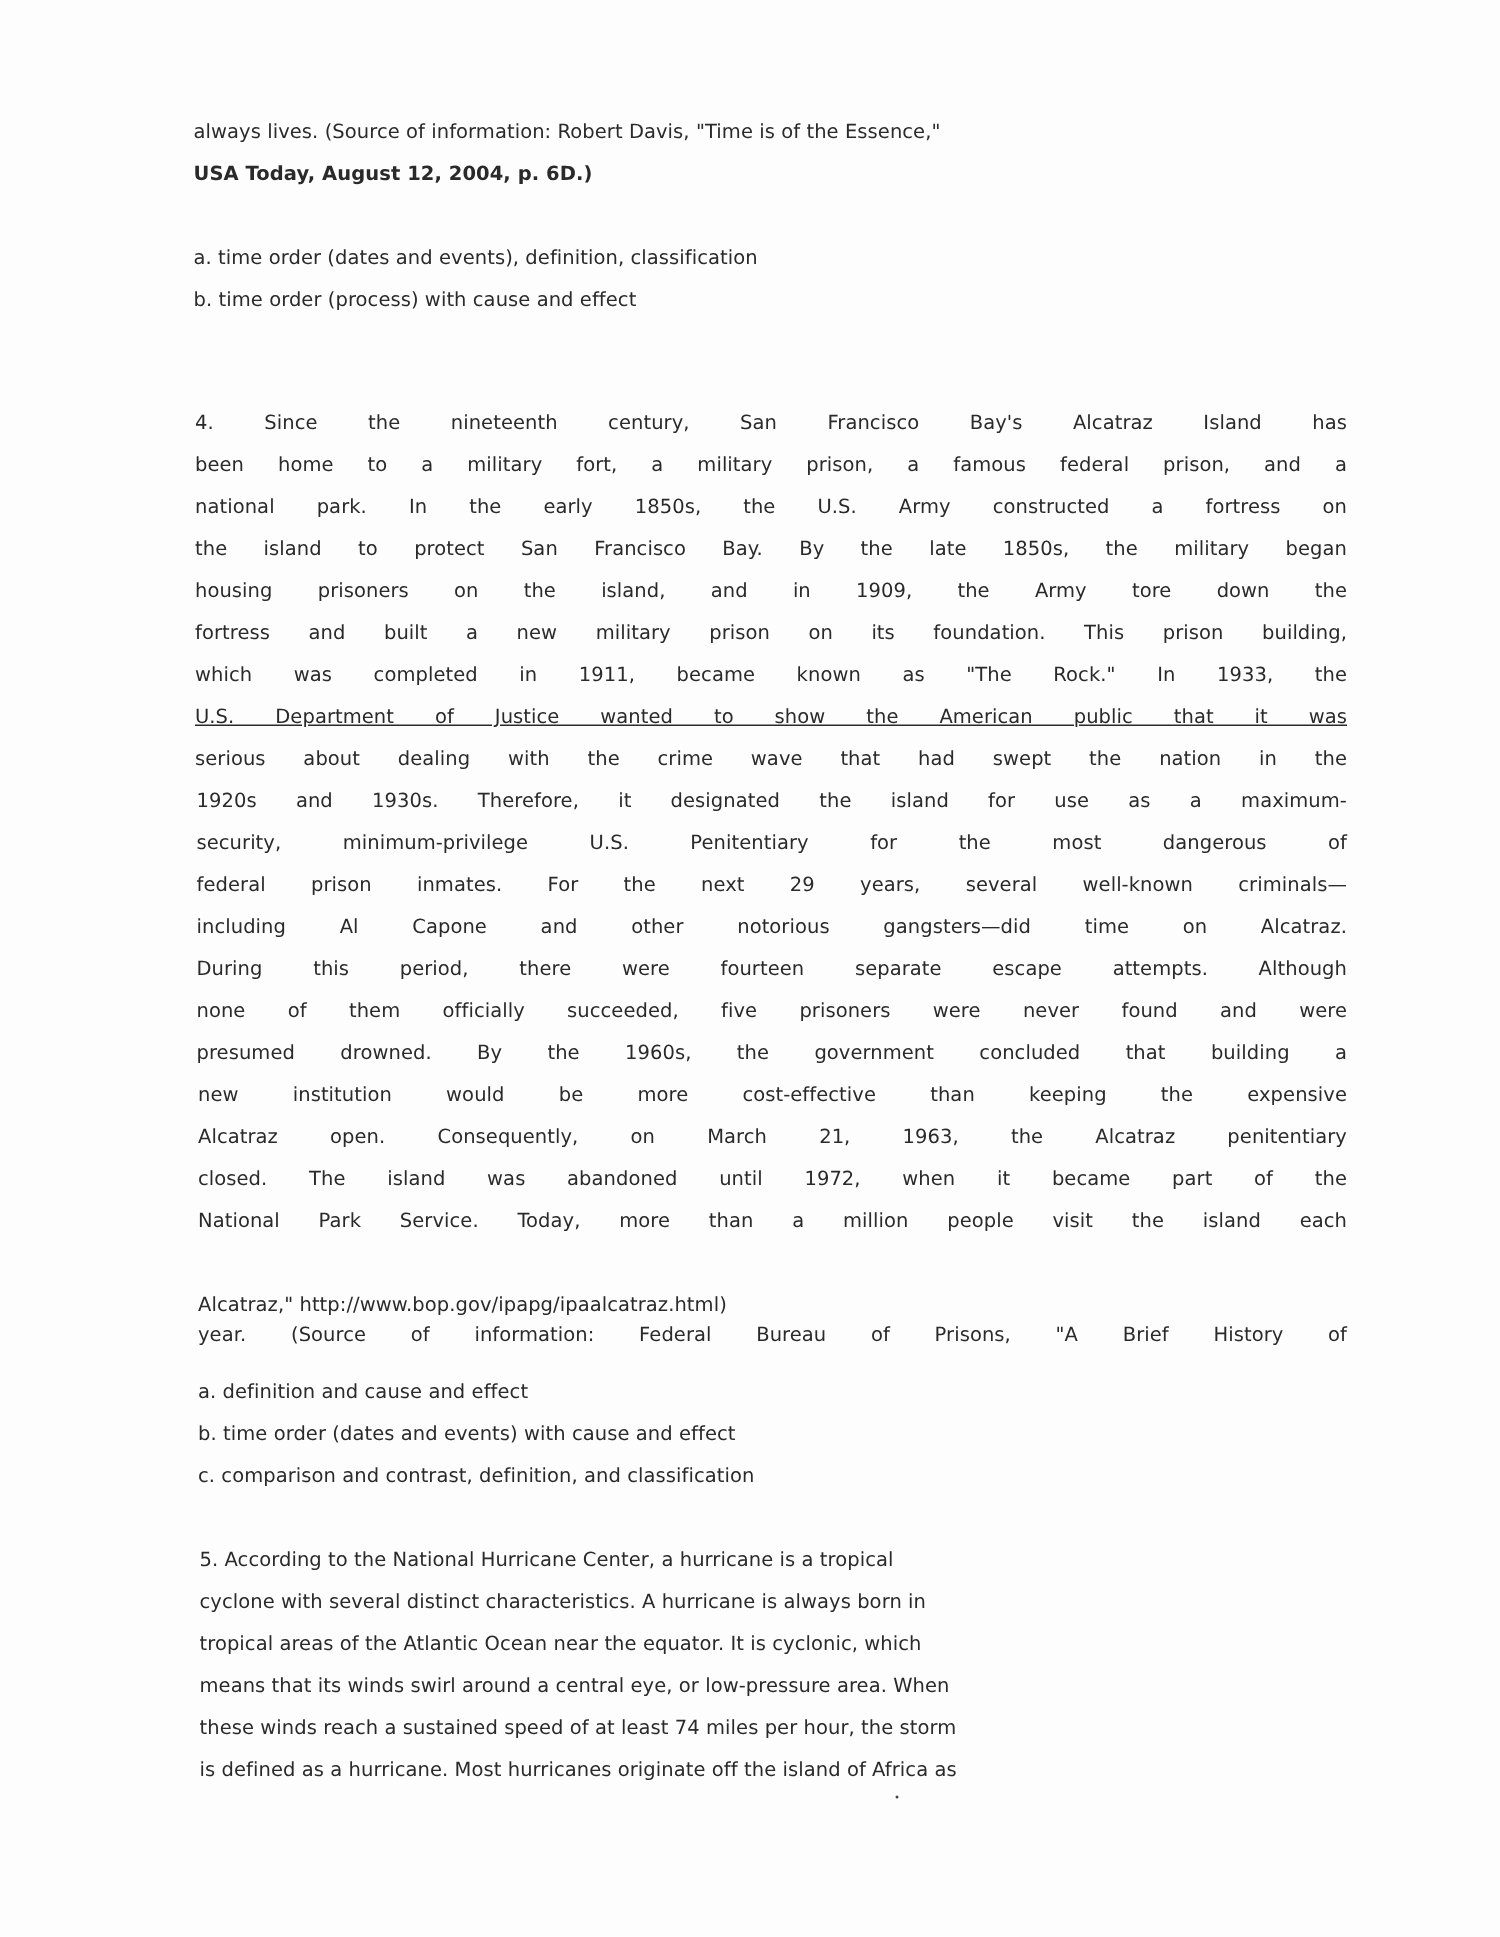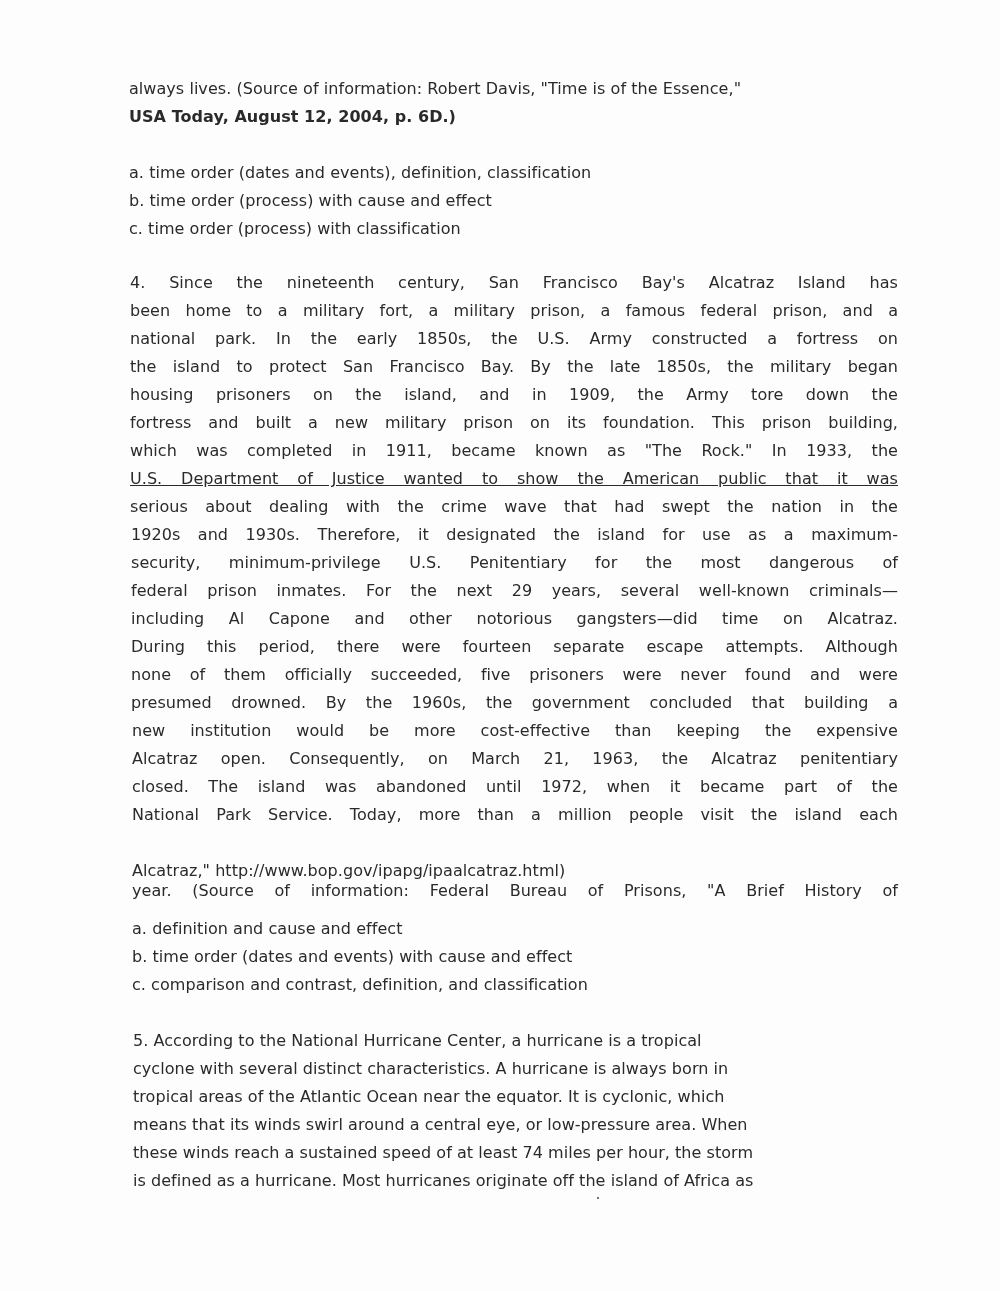--- a/index.html
+++ b/index.html
@@ -2,37 +2,36 @@
 <html><head>
 <meta charset="utf-8">
 <style>
   html, body { margin: 0; padding: 0; }
   body {
     width: 1000px; height: 1291px; background: #ffffff; overflow: hidden;
     font-family: "DejaVu Sans", sans-serif; color: #2a2a2a;
   }
   .page { position: relative; width: 1000px; height: 1291px; background: #fdfdfd; }
   .line {
-    position: absolute; white-space: nowrap; font-size: 16px; line-height: 22px;
+    position: absolute; white-space: nowrap; font-size: 13px; line-height: 22px;
     letter-spacing: 0.05px;
   }
   .just { text-align: justify; text-align-last: justify; white-space: normal; }
   .speck { position: absolute; width: 2px; height: 2px; background: #444; border-radius: 1px; }
 </style>
 </head>
 <body>
 
 <div class="page">
 
   <div class="line" style="left:129px;top:78px;">always lives. (Source of information: Robert Davis, "Time is of the Essence,"</div>
   <div class="line" style="left:129px;top:106px;font-weight:bold;">USA Today, August 12, 2004, p. 6D.)</div>
 
   <div class="line" style="left:129px;top:162px;text-align:right;">a. time order (dates and events), definition, classification</div>
   <div class="line" style="left:129px;top:190px;">b. time order (process) with cause and effect</div>
-  <div class="line" style="left:129px;top:218px;">c. time order (process) with classification</div>
 
   <div>
     <div class="line just" style="left:130px;top:272px;width:768px;">4. Since the nineteenth century, San Francisco Bay's Alcatraz Island has</div>
     <div class="line just" style="left:130px;top:300px;width:768px;">been home to a military fort, a military prison, a famous federal prison, and a</div>
     <div class="line just" style="left:130px;top:328px;width:768px;">national park. In the early 1850s, the U.S. Army constructed a fortress on</div>
     <div class="line just" style="left:130px;top:356px;width:768px;">the island to protect San Francisco Bay. By the late 1850s, the military began</div>
     <div class="line just" style="left:130px;top:384px;width:768px;">housing prisoners on the island, and in 1909, the Army tore down the</div>
     <div class="line just" style="left:130px;top:412px;width:768px;">fortress and built a new military prison on its foundation. This prison building,</div>
     <div class="line just" style="left:130px;top:440px;width:768px;">which was completed in 1911, became known as "The Rock." In 1933, the</div>
     <div class="line just" style="left:130px;top:468px;width:768px;text-decoration:underline;">U.S. Department of Justice wanted to show the American public that it was</div>

